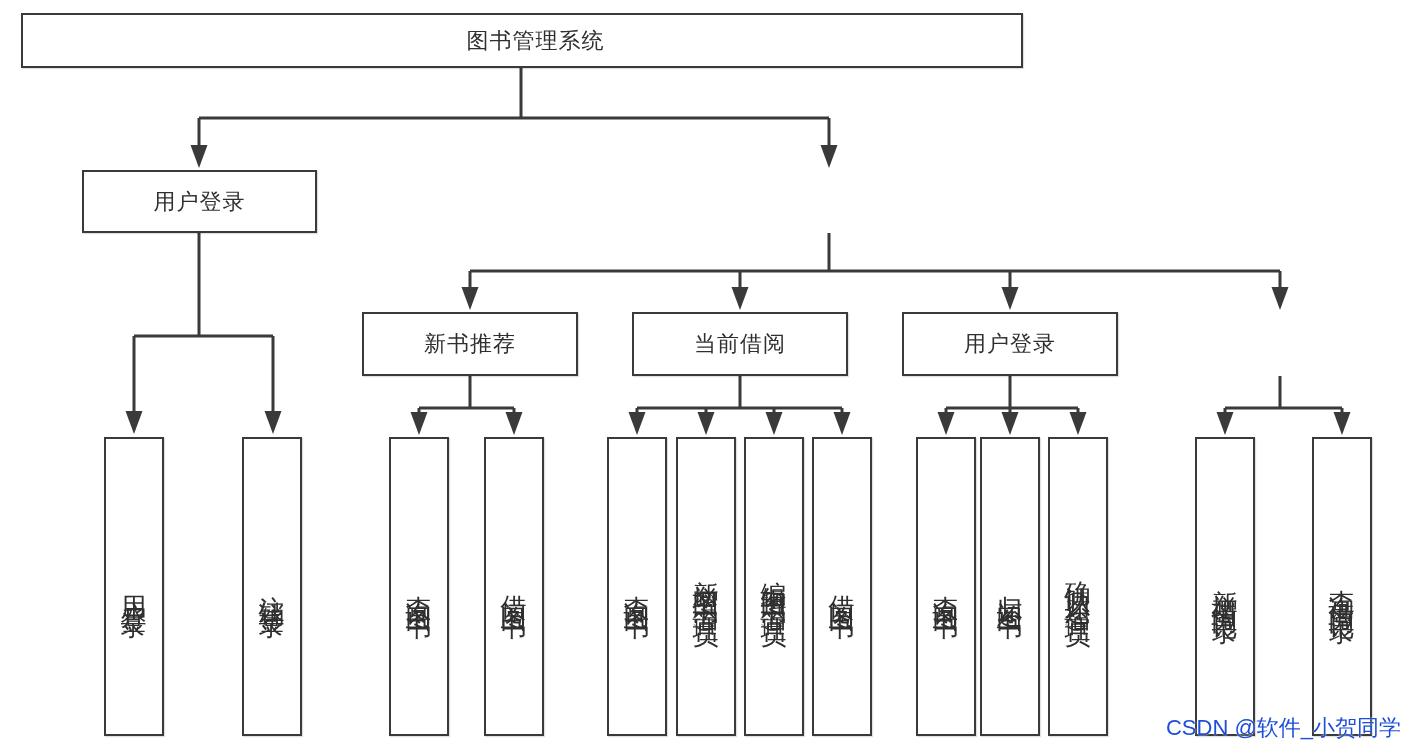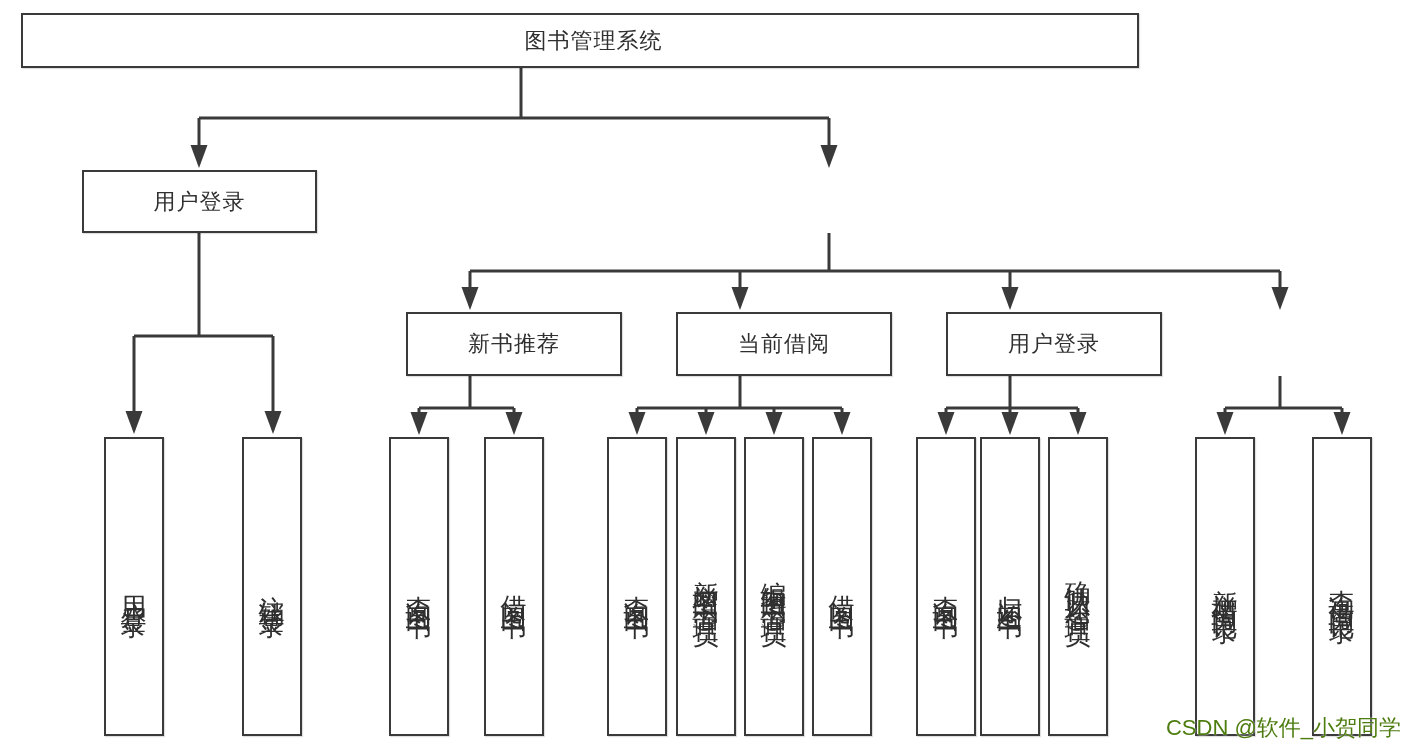--- a/index.html
+++ b/index.html
@@ -15,34 +15,34 @@
     position:absolute;
     box-sizing:border-box;
     background:#ffffff;
     border:2.5px solid #3a3a3a;
     display:flex;align-items:center;justify-content:center;
     color:#2f2f2f;
     z-index:2;
     box-shadow:1px 1px 1px rgba(0,0,0,0.12);
   }
   .hbox{font-size:22px;letter-spacing:1px;white-space:nowrap;}
-  .root{left:21px;top:13px;width:1118px;height:55px;padding-left:27px;}
+  .root{left:21px;top:13px;width:1002px;height:55px;padding-left:27px;}
   .lvl2{top:170px;width:235px;height:63px;}
-  .lvl3{top:312px;width:216px;height:64px;margin-left:44px;}
+  .lvl3{top:312px;width:216px;height:64px;}
   .leaf{
     top:437px;width:60px;height:299px;
     writing-mode:vertical-rl;
     text-orientation:mixed;
     font-size:26px;
     letter-spacing:6px;
     line-height:1;
   }
   #watermark{
     position:absolute;right:4px;bottom:4px;z-index:3;
-    font-size:22px;color:#4d7c0f;
+    font-size:22px;color:#1d4ed8;
     text-shadow:0 0 2px #ffffff;
     white-space:nowrap;
   }
 </style>
 </head>
 <body>
 
 <div id="canvas">
 
   <svg id="edges" viewBox="0 0 1405 747" xmlns="http://www.w3.org/2000/svg">

